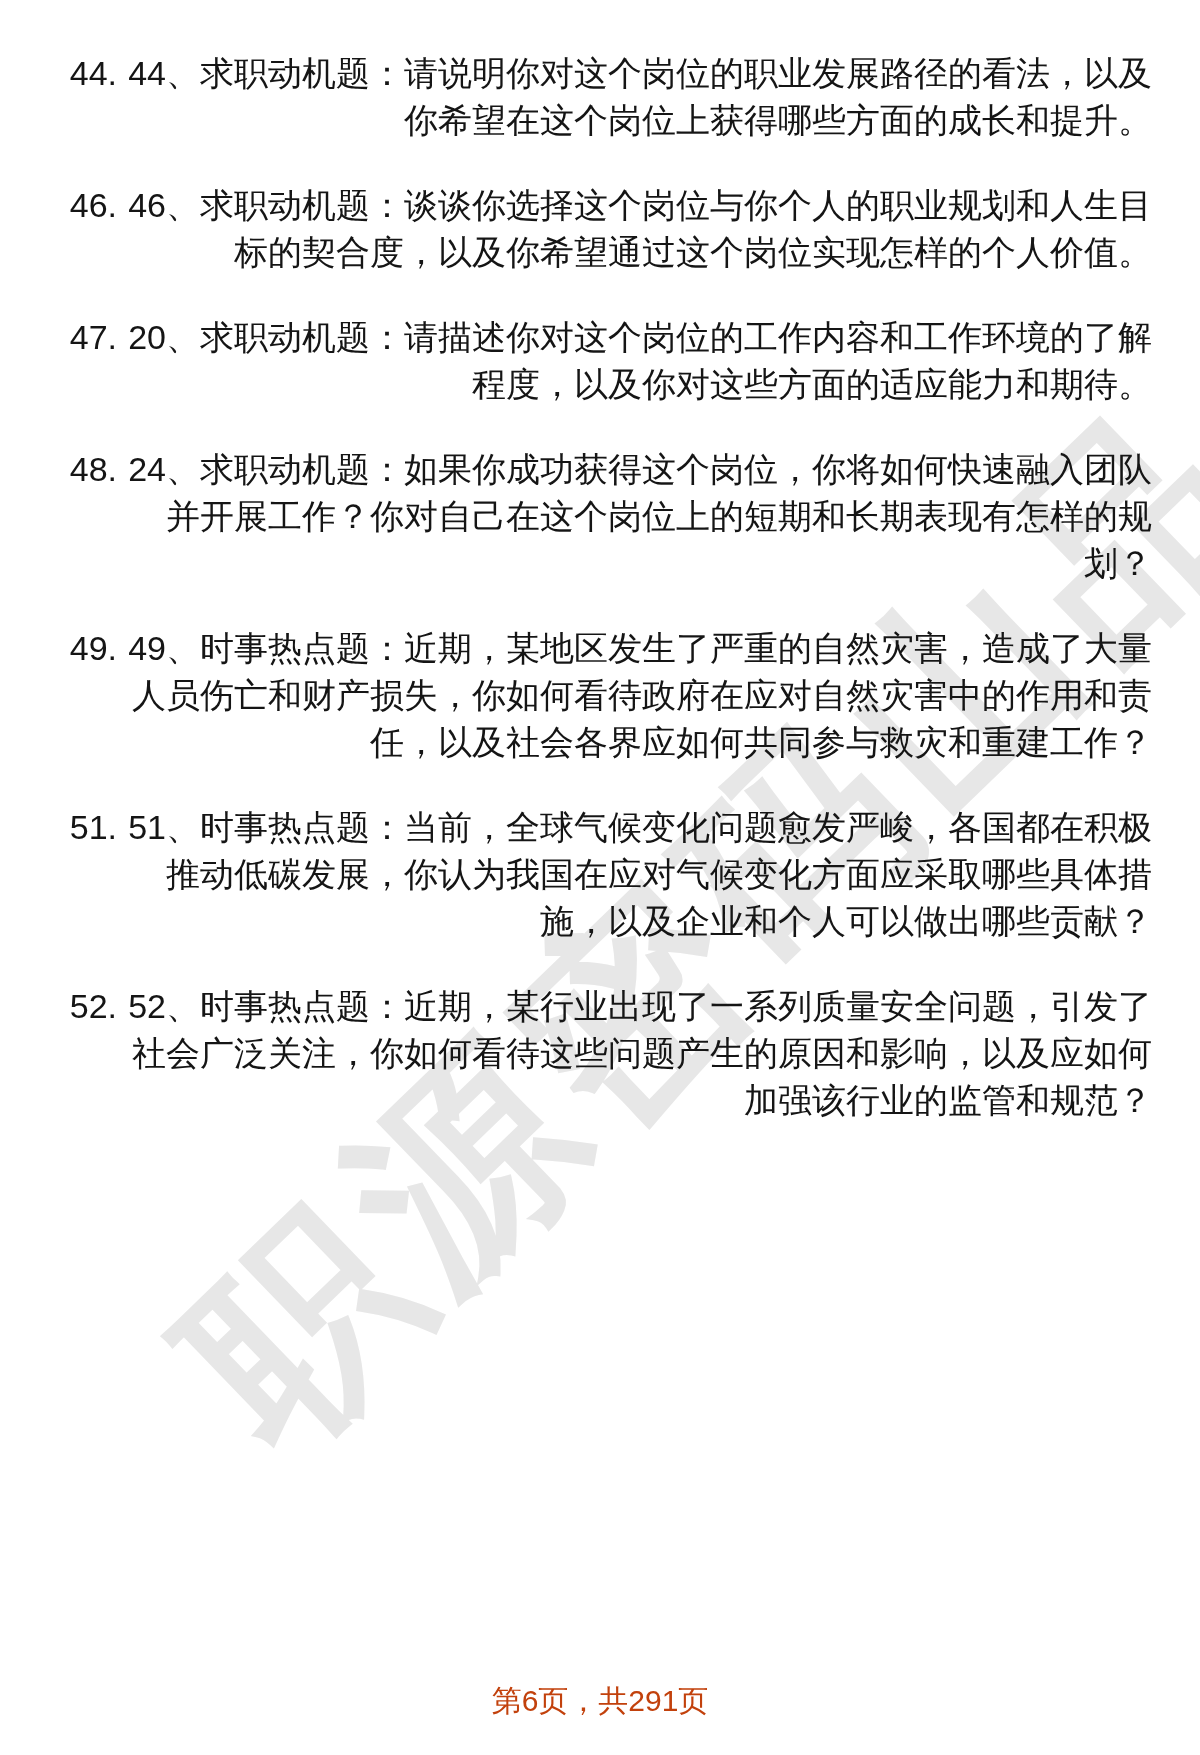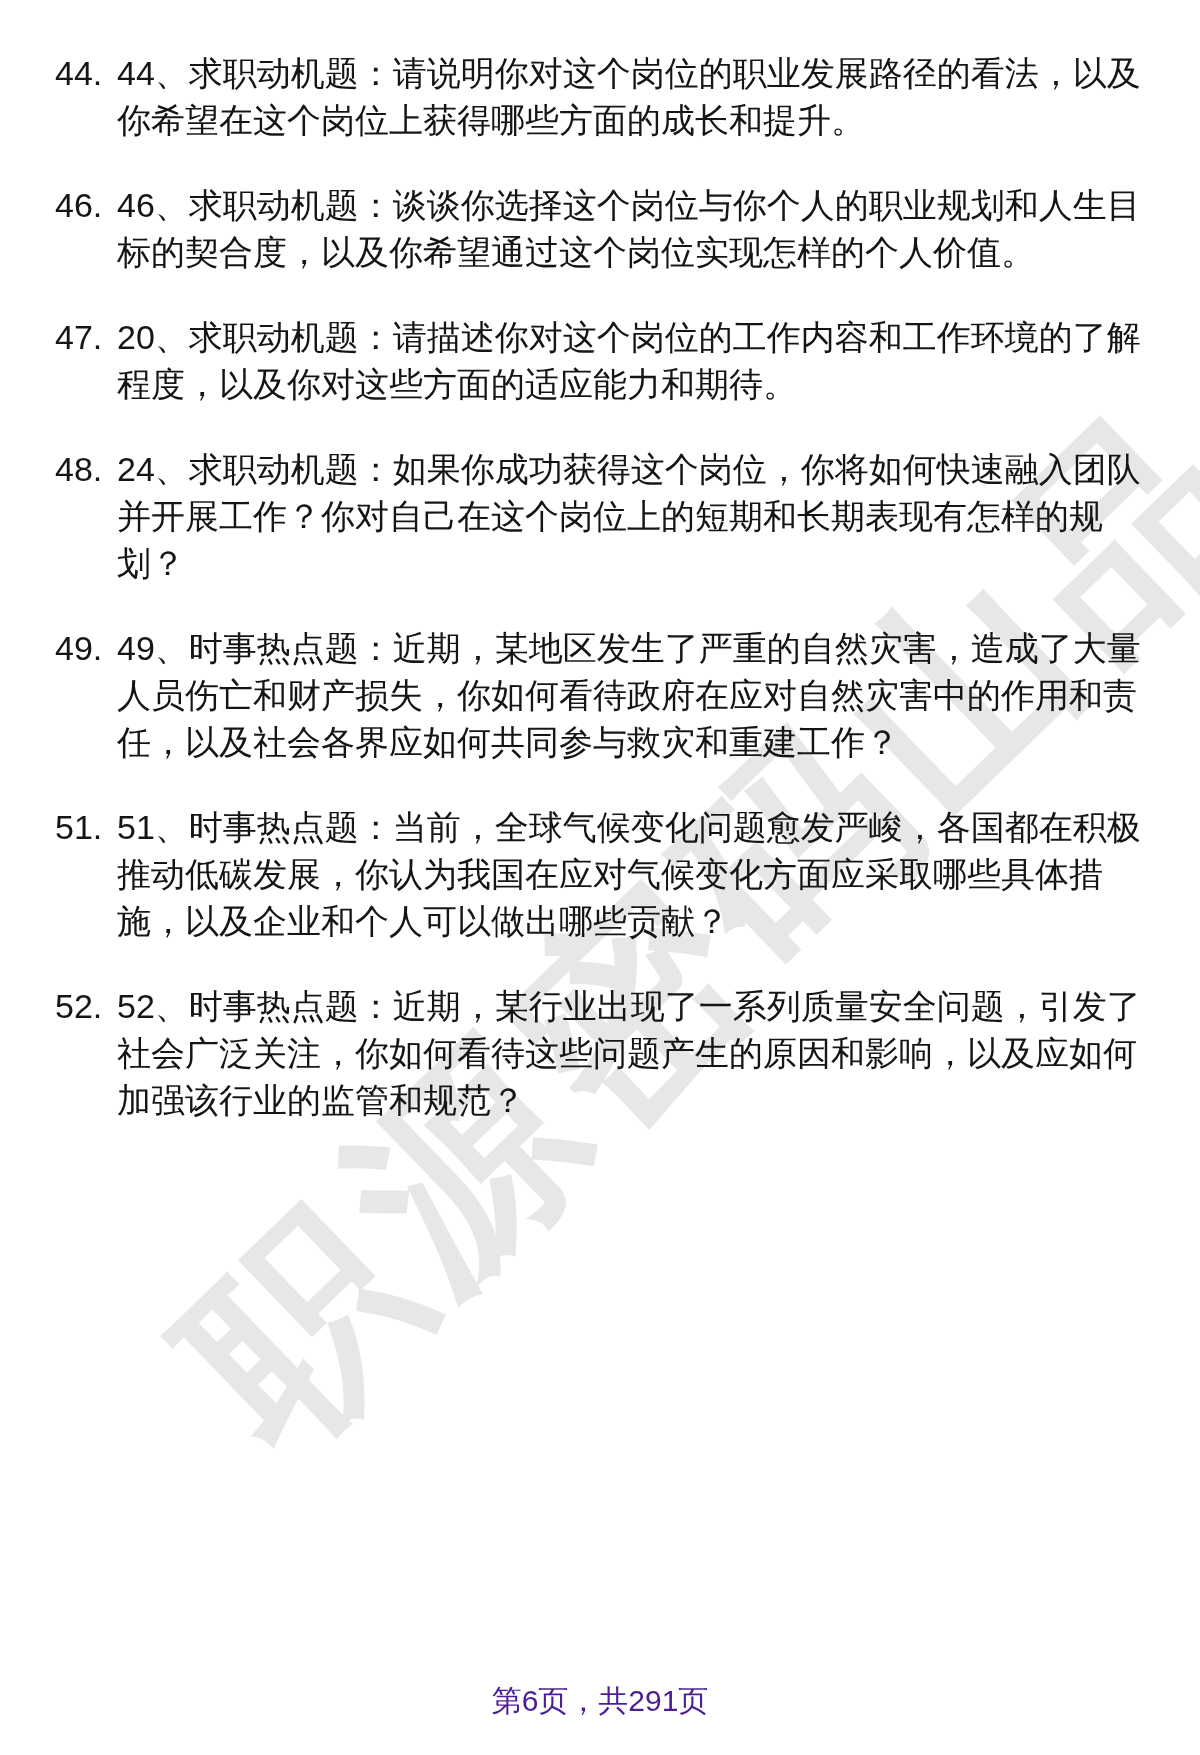--- a/index.html
+++ b/index.html
@@ -35,20 +35,21 @@
   }
   .content {
     position: relative;
     z-index: 1;
     padding: 50px 48px 0 55px;
   }
   ol.questions {
     list-style: none;
     margin: 0;
     padding: 0;
+    text-align: right;
   }
   ol.questions li {
     display: flex;
     align-items: flex-start;
     margin: 0 0 38px 0;
     font-size: 34px;
     line-height: 47px;
   }
   .qnum {
     flex: 0 0 62px;
@@ -59,21 +60,21 @@
     overflow-wrap: break-word;
   }
   .footer {
     position: absolute;
     left: 0;
     top: 1683px;
     width: 100%;
     text-align: center;
     font-size: 30px;
     line-height: 36px;
-    color: #4c1d95;
+    color: #c2410c;
     z-index: 1;
   }
 </style>
 </head>
 <body>
 
 <div class="page">
 
   <div class="watermark">职源密码山品</div>
 

